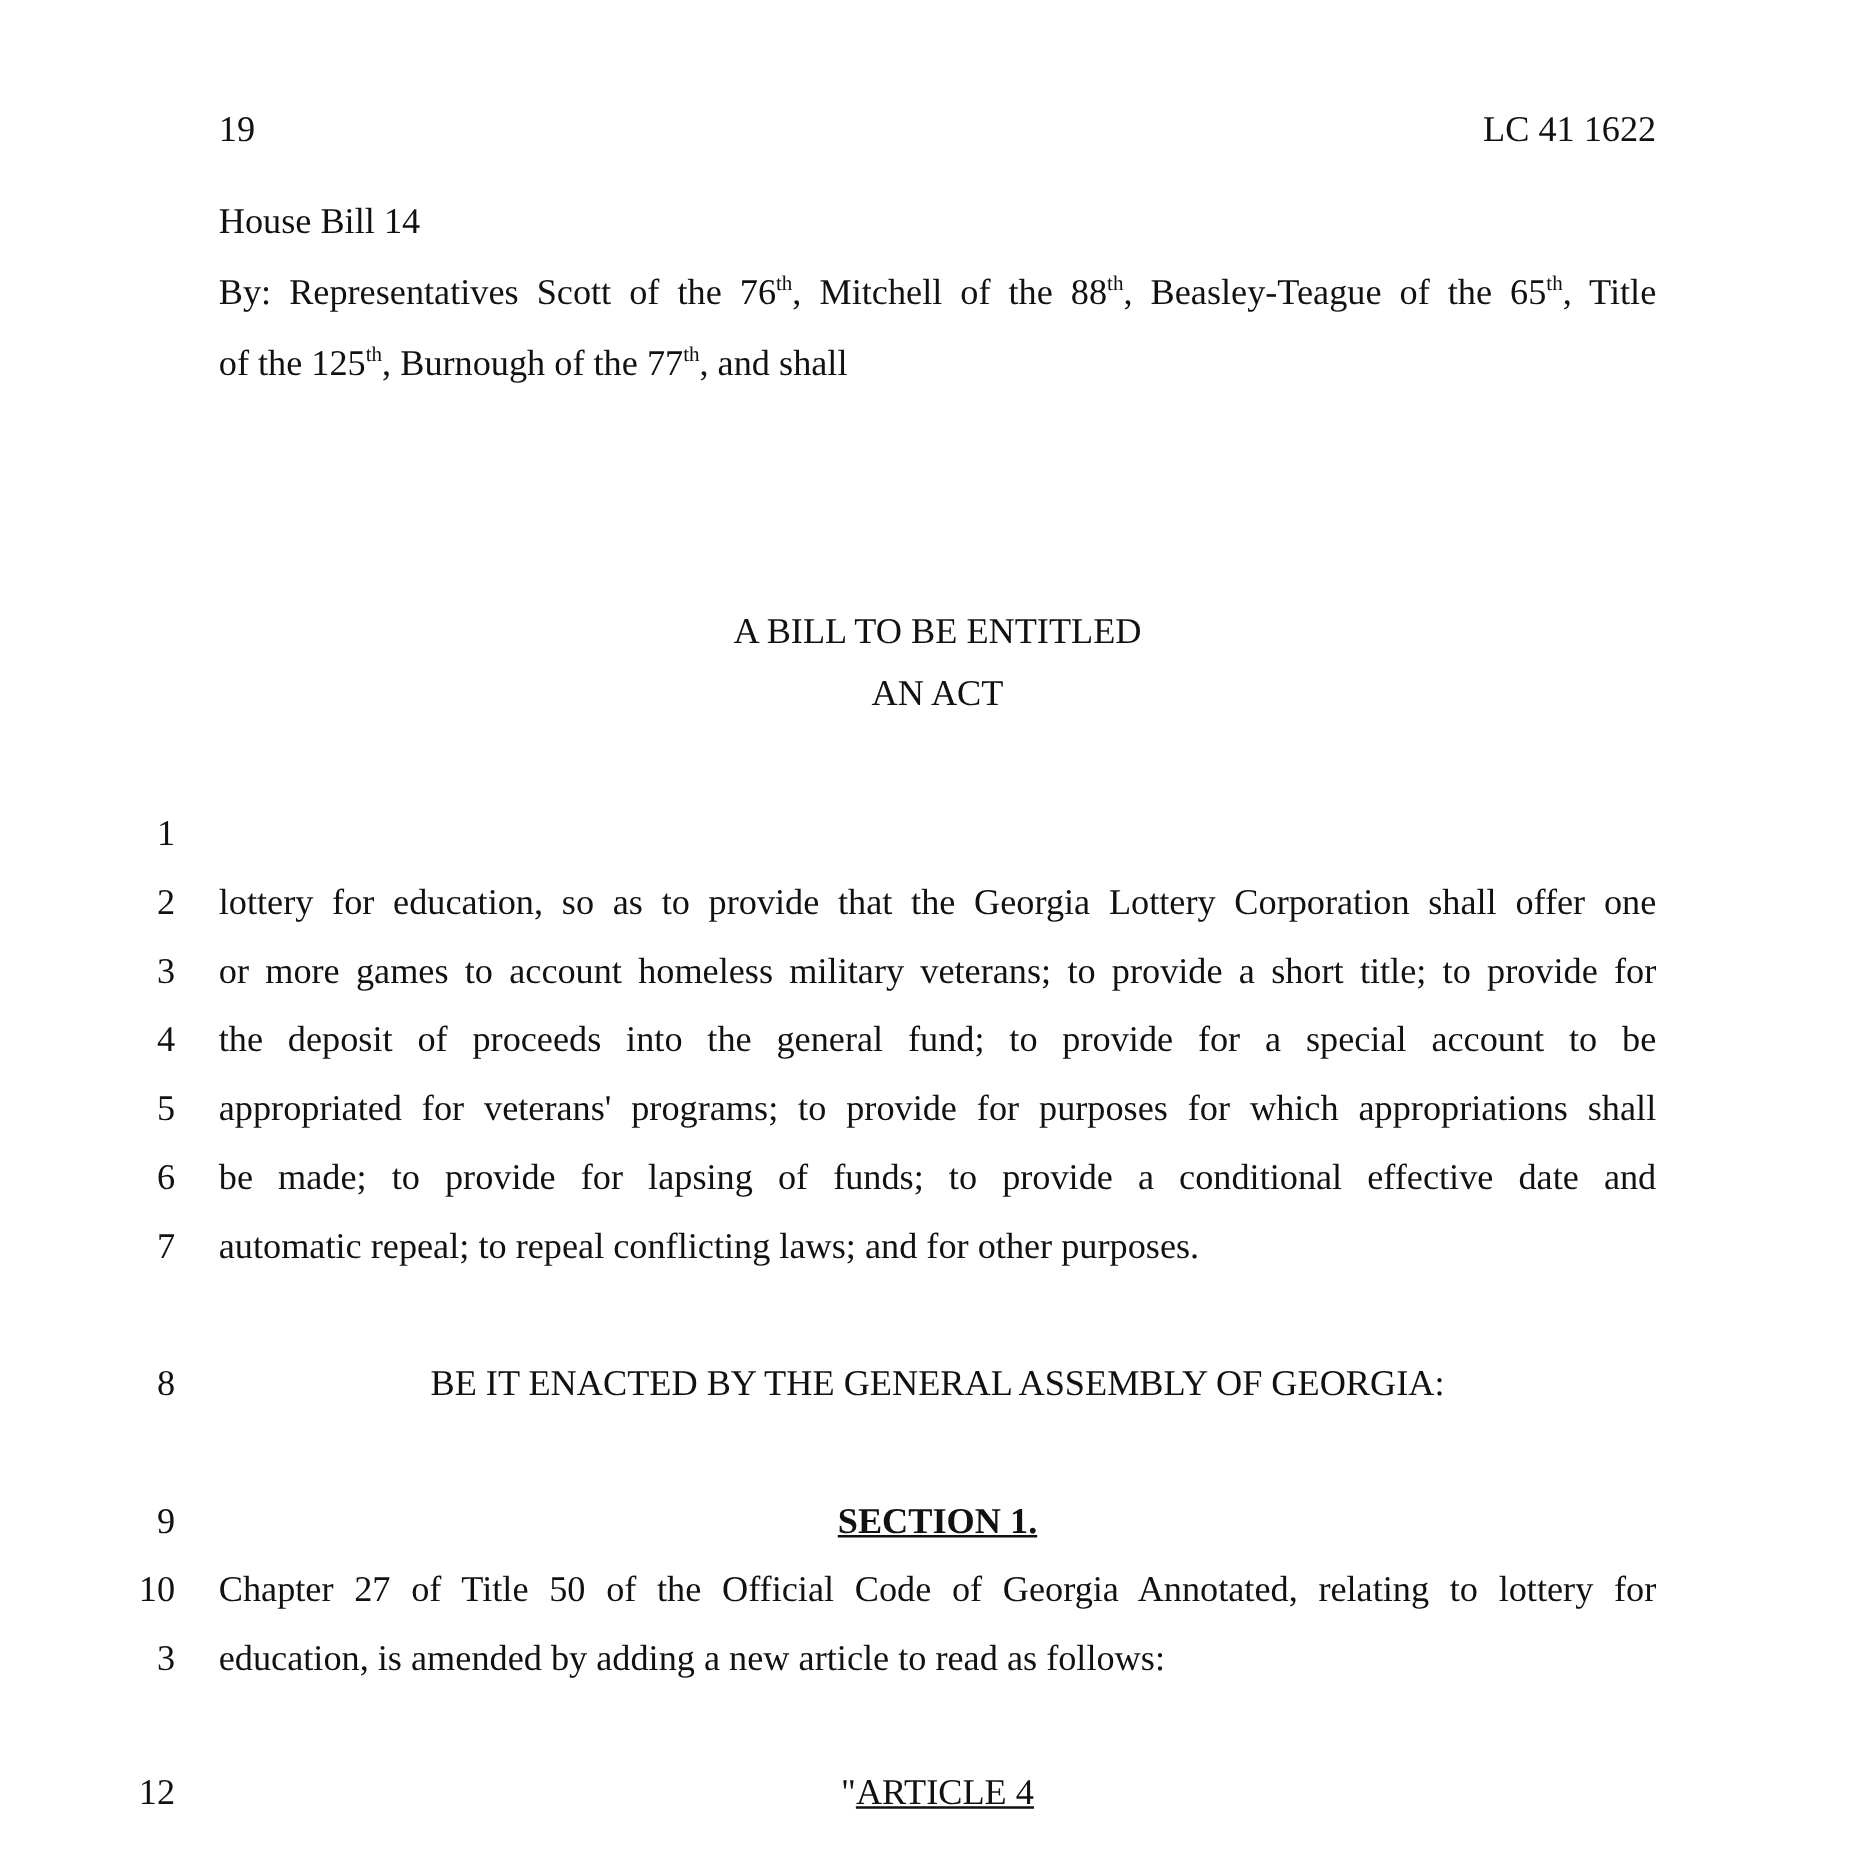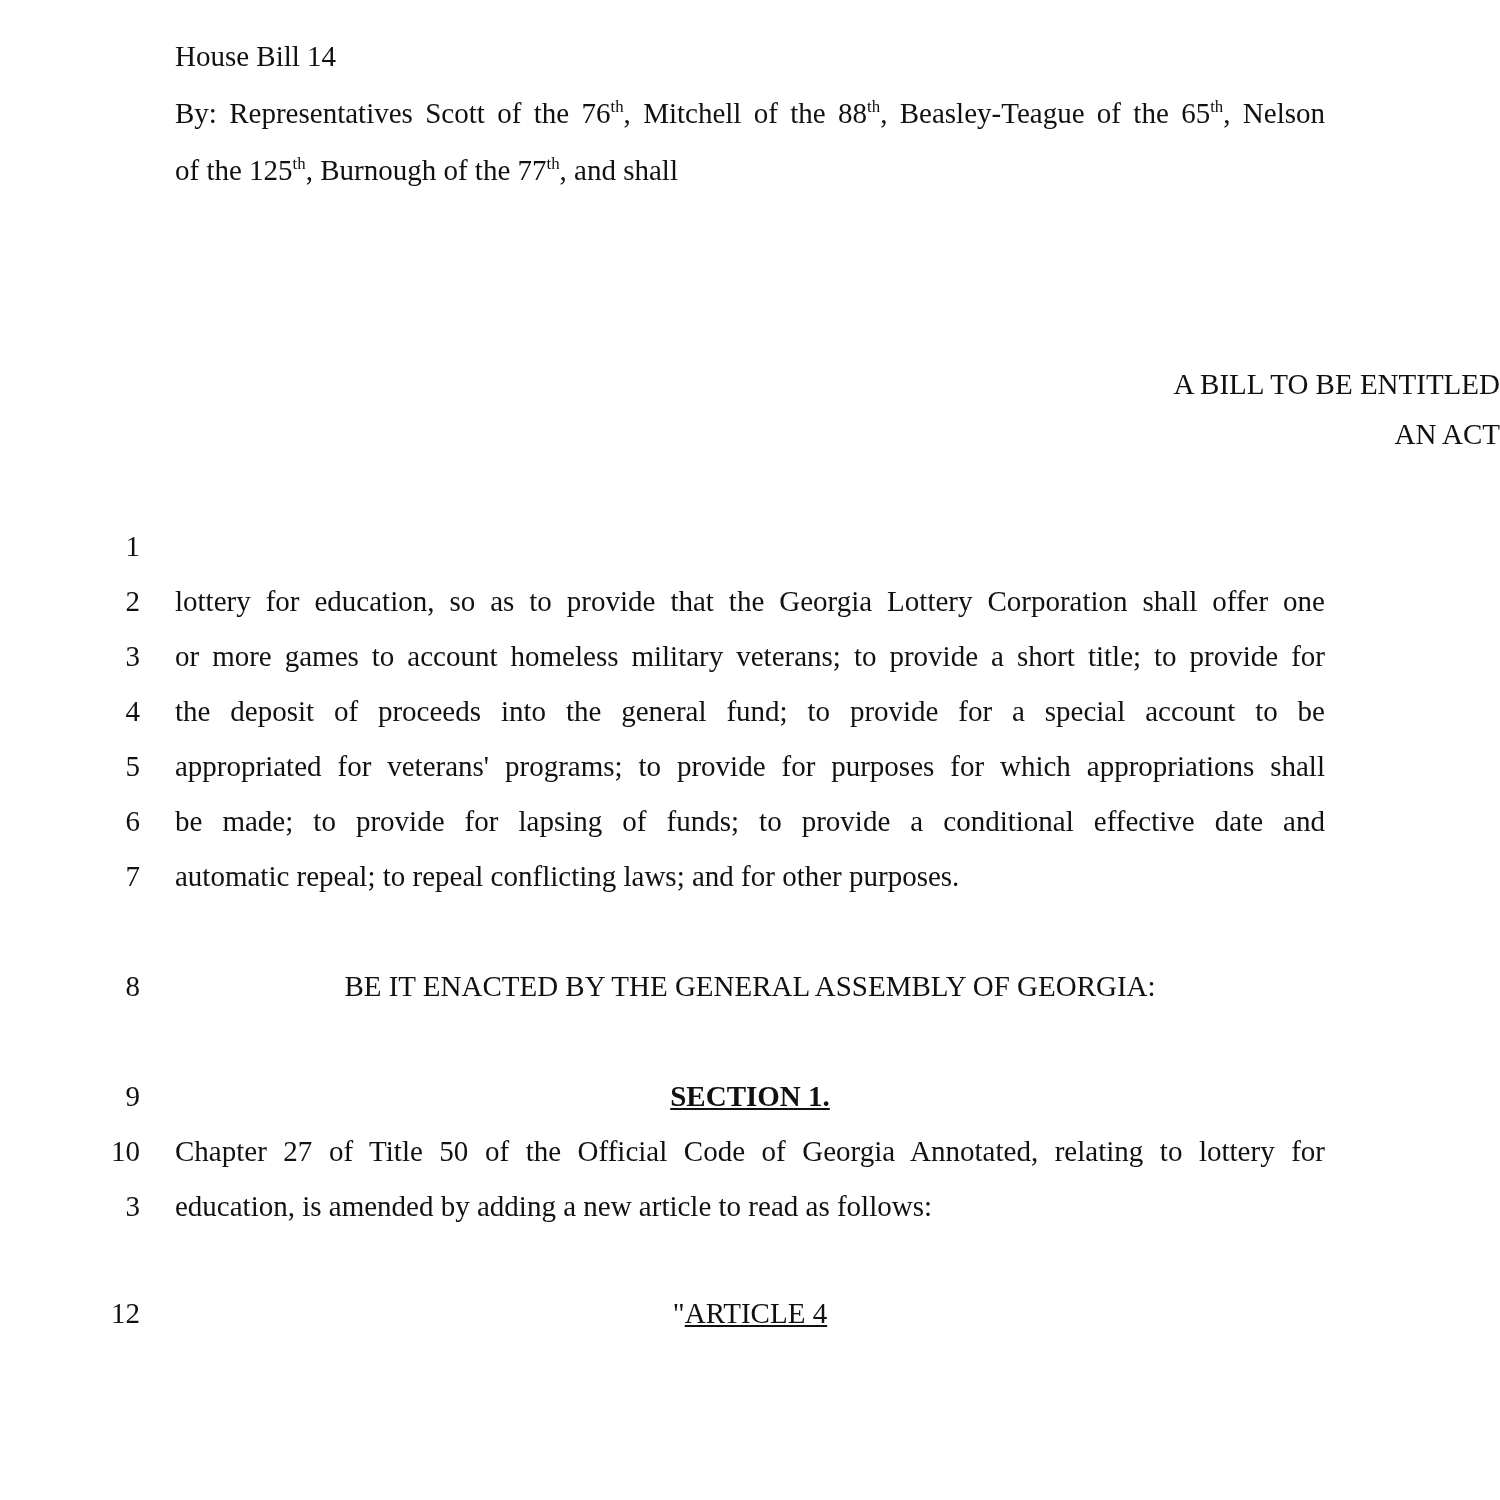--- a/index.html
+++ b/index.html
@@ -34,21 +34,21 @@
     text-align-last: justify;
   }
   sup {
     font-size: 0.58em;
     line-height: 0;
     vertical-align: super;
     margin-top: 24px;
   }
   .title-block {
     margin-top: 160px;
-    text-align: right;
+    text-align: center;
     line-height: 50px;
   }
   .body-lines {
     margin-top: 60px;
   }
   .line-row {
     display: flex;
     line-height: 55px;
   }
   .line-num {
@@ -79,24 +79,28 @@
   }
   .underlined {
     text-decoration: underline;
   }
 </style>
 </head>
 <body>
 
 <div class="page">
 
+  <div class="header">
+    <span>19</span>
+    <span>LC 41 1622</span>
+  </div>
 
   <div class="preamble">
     <div>House Bill 14</div>
-    <div class="justify-full"><span>By: Representatives Scott of the 76</span><sup>th</sup><span>, Mitchell of the 88</span><sup>th</sup><span>, Beasley-Teague of the 65</span><sup>th</sup><span>, Nelson</span></div>
+    <div class="justify-full"><span>By: Representatives Scott of the 76</span><sup>th</sup><span>, Mitchell of the 88</span><sup>th</sup><span>, Beasley-Teague of the 65</span><sup>th</sup><span>, Title</span></div>
     <div><span>of the 125</span><sup>th</sup><span>, Burnough of the 77</span><sup>th</sup><span>, and shall</span></div>
   </div>
 
   <div class="title-block">
     <div>A BILL TO BE ENTITLED</div>
     <div>AN ACT</div>
   </div>
 
   <div class="body-lines">
 

